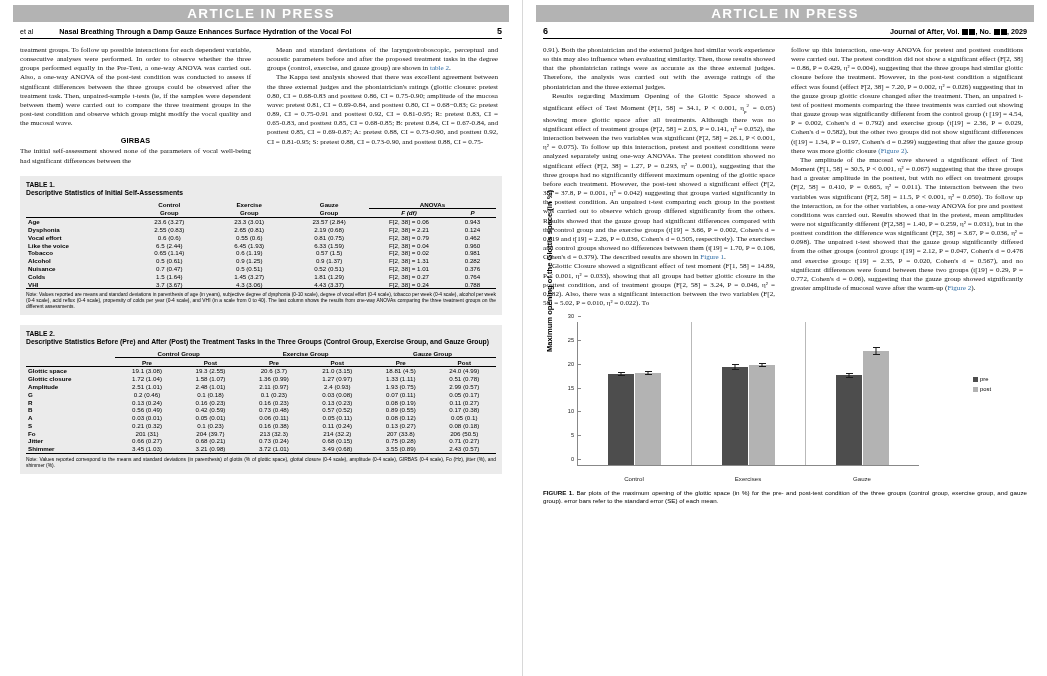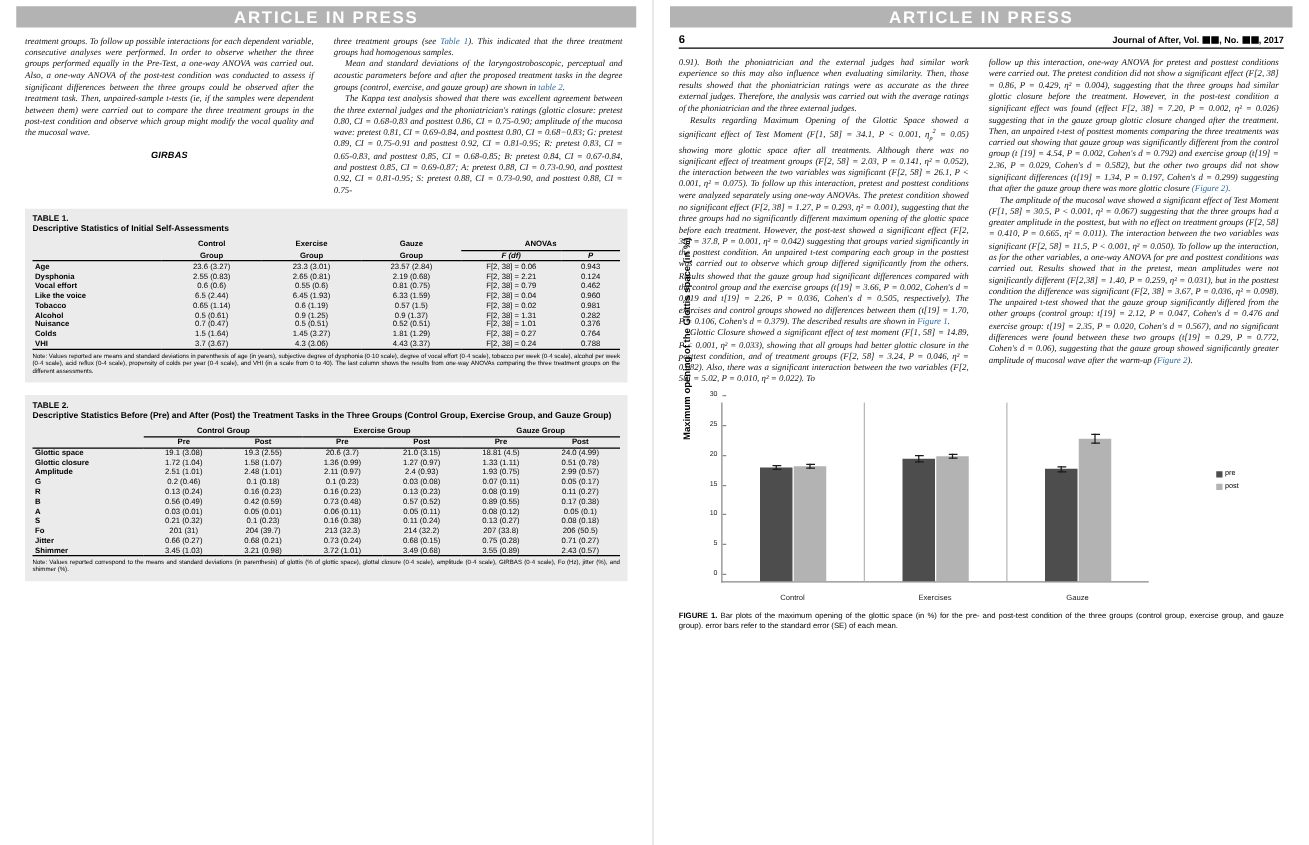--- a/index.html
+++ b/index.html
@@ -49,21 +49,20 @@
   .runhead-r .rh-journal { font-weight: bold; font-size: 7.2px; }
 
   .blk { display: inline-block; width: 6px; height: 6px; background: #000;
          vertical-align: -0.5px; margin: 0 0.5px; }
 
   
   .cols {
     display: flex;
     margin: 7px 20px 0 20px;
     gap: 16px;
-    font-style: italic;
   }
   .col { width: 231px; }
   .page-right .col { width: 232px; }
 
   p.body {
     margin: 0;
     font-size: 7.1px;
     line-height: 9.15px;
     text-align: justify;
     color: #111;
@@ -222,28 +221,33 @@
 <body>
 
 <div class="spread">
 
   <div class="page page-left">
 
     <div class="aip-band">
       <span class="aip-text">ARTICLE IN PRESS</span>
     </div>
 
+    <div class="runhead">
+      <span class="rh-et">et al</span>
+      <span class="rh-title">Nasal Breathing Through a Damp Gauze Enhances Surface Hydration of the Vocal Fol</span>
+      <span class="rh-pageno">5</span>
+    </div>
 
     <div class="cols">
       <div class="col">
         <p class="body">treatment groups. To follow up possible interactions for each dependent variable, consecutive analyses were performed. In order to observe whether the three groups performed equally in the Pre-Test, a one-way ANOVA was carried out. Also, a one-way ANOVA of the post-test condition was conducted to assess if significant differences between the three groups could be observed after the treatment task. Then, unpaired-sample t-tests (ie, if the samples were dependent between them) were carried out to compare the three treatment groups in the post-test condition and observe which group might modify the vocal quality and the mucosal wave.</p>
         <div class="sec-head">GIRBAS</div>
+        <p class="body">The initial self-assessment showed none of the parameters of vocal well-being had significant differences between the</p>
       </div>
       <div class="col">
-        <p class="body"><span>three treatment groups (see </span><span class="xref">Table 1</span><span>). This indicated that the three treatment groups had homogenous samples.</span></p>
         <p class="body ind"><span>Mean and standard deviations of the laryngostroboscopic, perceptual and acoustic parameters before and after the proposed treatment tasks in the degree groups (control, exercise, and gauze group) are shown in </span><span class="xref">table 2</span><span>.</span></p>
         <p class="body ind">The Kappa test analysis showed that there was excellent agreement between the three external judges and the phoniatrician's ratings (glottic closure: pretest 0.80, CI = 0.68-0.83 and posttest 0.86, CI = 0.75-0.90; amplitude of the mucosa wave: pretest 0.81, CI = 0.69-0.84, and posttest 0.80, CI = 0.68−0.83; G: pretest 0.89, CI = 0.75-0.91 and posttest 0.92, CI = 0.81-0.95; R: pretest 0.83, CI = 0.65-0.83, and posttest 0.85, CI = 0.68-0.85; B: pretest 0.84, CI = 0.67-0.84, and posttest 0.85, CI = 0.69-0.87; A: pretest 0.88, CI = 0.73-0.90, and posttest 0.92, CI = 0.81-0.95; S: pretest 0.88, CI = 0.73-0.90, and posttest 0.88, CI = 0.75-</p>
       </div>
     </div>
 
     <div class="table-box">
       <div class="tbl-num">TABLE 1.</div>
       <div class="tbl-title">Descriptive Statistics of Initial Self-Assessments</div>
       <table class="dt">
         <tbody>
@@ -466,21 +470,21 @@
   </div>
 
   <div class="page page-right">
 
     <div class="aip-band">
       <span class="aip-text">ARTICLE IN PRESS</span>
     </div>
 
     <div class="runhead runhead-r">
       <span class="rh-pageno-left">6</span>
-      <span class="rh-journal"><span>Journal of After, Vol. </span><span class="blk"></span><span class="blk"></span><span>, No. </span><span class="blk"></span><span class="blk"></span><span>, 2017</span></span>
+      <span class="rh-journal"><span>Journal of After, Vol. </span><span class="blk"></span><span class="blk"></span><span>, No. </span><span class="blk"></span><span class="blk"></span><span>, 2029</span></span>
     </div>
 
     <div class="cols">
       <div class="col">
         <p class="body">0.91). Both the phoniatrician and the external judges had similar work experience so this may also influence when evaluating similarity. Then, those results showed that the phoniatrician ratings were as accurate as the three external judges. Therefore, the analysis was carried out with the average ratings of the phoniatrician and the three external judges.</p>
         <p class="body ind"><span>Results regarding Maximum Opening of the Glottic Space showed a significant effect of Test Moment (F[1, 58] = 34.1, P &lt; 0.001, η</span><sub>p</sub><sup>2</sup><span> = 0.05) showing more glottic space after all treatments. Although there was no significant effect of treatment groups (F[2, 58] = 2.03, P = 0.141, η² = 0.052), the interaction between the two variables was significant (F[2, 58] = 26.1, P &lt; 0.001, η² = 0.075). To follow up this interaction, pretest and posttest conditions were analyzed separately using one-way ANOVAs. The pretest condition showed no significant effect (F[2, 38] = 1.27, P = 0.293, η² = 0.001), suggesting that the three groups had no significantly different maximum opening of the glottic space before each treatment. However, the post-test showed a significant effect (F[2, 38] = 37.8, P = 0.001, η² = 0.042) suggesting that groups varied significantly in the posttest condition. An unpaired t-test comparing each group in the posttest was carried out to observe which group differed significantly from the others. Results showed that the gauze group had significant differences compared with the control group and the exercise groups (t[19] = 3.66, P = 0.002, Cohen's d = 0.819 and t[19] = 2.26, P = 0.036, Cohen's d = 0.505, respectively). The exercises and control groups showed no differences between them (t[19] = 1.70, P = 0.106, Cohen's d = 0.379). The described results are shown in </span><span class="xref">Figure 1</span><span>.</span></p>
         <p class="body ind">Glottic Closure showed a significant effect of test moment (F[1, 58] = 14.89, P &lt; 0.001, η² = 0.033), showing that all groups had better glottic closure in the posttest condition, and of treatment groups (F[2, 58] = 3.24, P = 0.046, η² = 0.082). Also, there was a significant interaction between the two variables (F[2, 58] = 5.02, P = 0.010, η² = 0.022). To</p>
       </div>
       <div class="col">
         <p class="body"><span>follow up this interaction, one-way ANOVA for pretest and posttest conditions were carried out. The pretest condition did not show a significant effect (F[2, 38] = 0.86, P = 0.429, η² = 0.004), suggesting that the three groups had similar glottic closure before the treatment. However, in the post-test condition a significant effect was found (effect F[2, 38] = 7.20, P = 0.002, η² = 0.026) suggesting that in the gauze group glottic closure changed after the treatment. Then, an unpaired t-test of posttest moments comparing the three treatments was carried out showing that gauze group was significantly different from the control group (t [19] = 4.54, P = 0.002, Cohen's d = 0.792) and exercise group (t[19] = 2.36, P = 0.029, Cohen's d = 0.582), but the other two groups did not show significant differences (t[19] = 1.34, P = 0.197, Cohen's d = 0.299) suggesting that after the gauze group there was more glottic closure </span><span class="xref">(Figure 2)</span><span>.</span></p>

